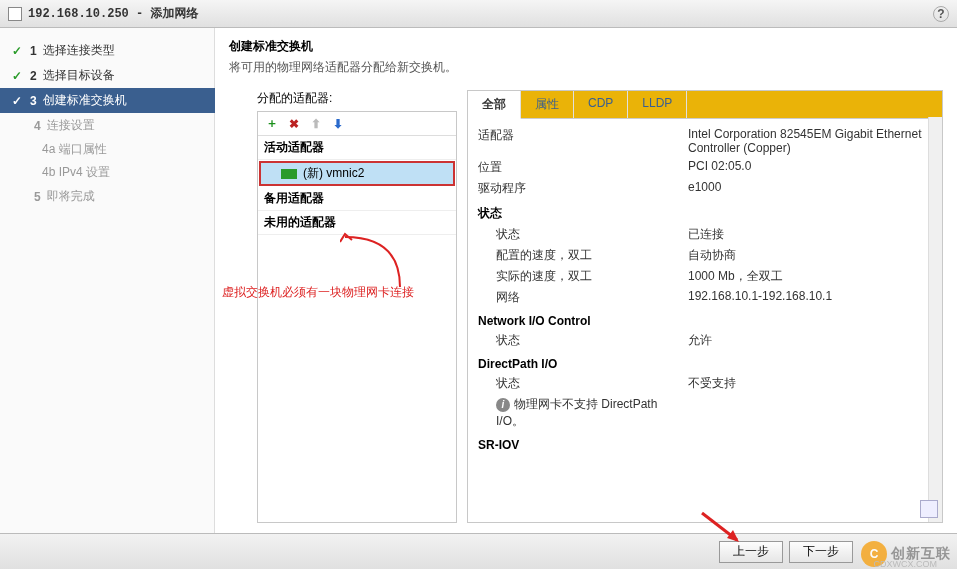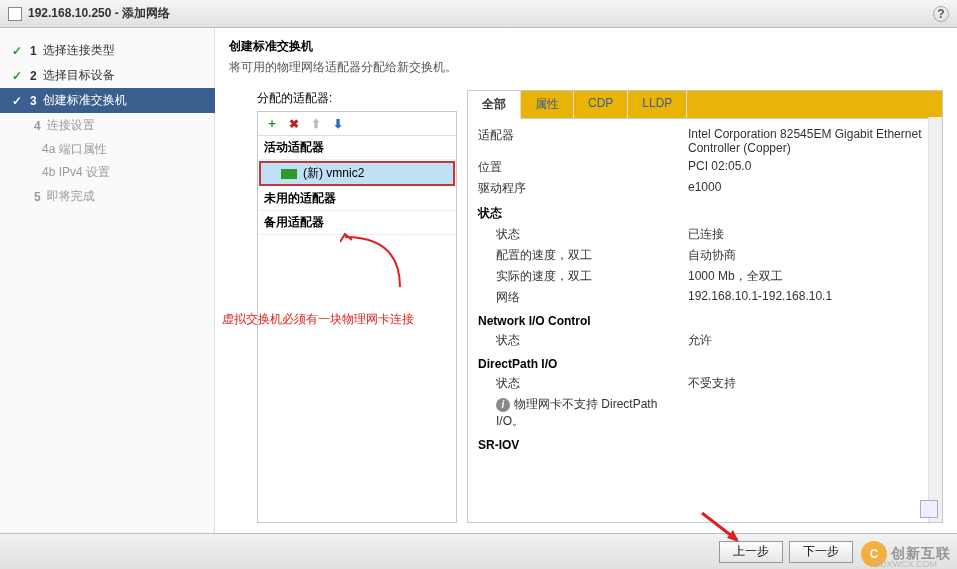--- a/index.html
+++ b/index.html
@@ -1,20 +1,20 @@
 <!DOCTYPE html>
 <html><head>
 <meta charset="utf-8">
 <style>
 * { margin: 0; padding: 0; box-sizing: border-box; font-family: Arial, "Microsoft YaHei", sans-serif; font-size: 12px; }
 body { width: 957px; height: 569px; background: #e8e8e8; overflow: hidden; position: relative; }
 
 .titlebar { height: 28px; background: linear-gradient(#f5f5f5,#e0e0e0); border-bottom: 1px solid #bbb; display: flex; align-items: center; padding: 0 8px; }
 .titlebar .ticon { width: 14px; height: 14px; border: 1px solid #888; background: #fff; margin-right: 6px; display:inline-block; }
-.titlebar .title { font-weight: bold; color: #333; }
+.titlebar .title { font-weight: bold; color: #333; font-family: Liberation Mono, monospace; }
 .titlebar .help { margin-left: auto; color: #555; font-weight: bold; border:1px solid #aaa; border-radius:50%; width:16px; height:16px; line-height:14px; text-align:center; cursor:pointer; }
 
 .main { display: flex; height: 505px; background:#fff; }
 
 .sidebar { width: 215px; background: #fafafa; border-right: 1px solid #ddd; padding-top: 10px; }
 .step { display:flex; align-items:center; padding: 4px 8px 4px 12px; color:#333; cursor:pointer; }
 .step.done .chk { color:#2a9b2a; font-weight:bold; margin-right:8px; }
 .step.active { background:#3a5f8f; color:#fff; margin-right:-1px; }
 .step.active .chk { color:#fff; margin-right:8px; font-weight:bold; }
 .step.pending { color:#999; }
@@ -35,21 +35,21 @@
 .tb-icon { width:16px; height:16px; display:inline-flex; align-items:center; justify-content:center; font-weight:bold; cursor:pointer; }
 .plus { color:#1a8f1a; }
 .cross { color:#b22; }
 .arrow-up { color:#bbb; }
 .arrow-dn { color:#2a6acc; }
 .group-hdr { font-weight:bold; padding:3px 6px; border-bottom:1px solid #eee; }
 .adapter-row { display:flex; align-items:center; padding:2px 0 2px 20px; background:#bfe0f5; border:2px solid #c33; margin:1px; }
 .nic-icon { width:16px; height:10px; background:#2a9b2a; margin-right:6px; display:inline-block; }
 
 .annotation { position:absolute; color:#d22; font-weight:normal; }
-.ann-text { left: 222px; top: 311px; text-align: center; }
+.ann-text { left: 222px; top: 284px; text-align: center; }
 .ann-curve { position:absolute; left: 340px; top: 232px; width:90px; height:60px; }
 
 .right-panel { flex:1; border:1px solid #c8c8c8; display:flex; flex-direction:column; background:#fff; position:relative; }
 .tabs { display:flex; border-bottom:1px solid #ccc; background:#eab308; }
 .tab { padding:5px 14px; color:#3a5f8f; cursor:pointer; border-right:1px solid #e0e0e0; }
 .tab.active { background:#fff; border-bottom:1px solid #fff; margin-bottom:-1px; color:#333; font-weight:bold; }
 .details { padding:6px 10px; flex:1; overflow:auto; }
 .scrollbar-fake { position:absolute; right:0; top:26px; bottom:0; width:14px; background:#f0f0f0; border-left:1px solid #ddd; }
 .row { display:flex; padding:2px 0; }
 .row .k { width: 210px; color:#333; }
@@ -120,22 +120,22 @@
             <span class="tb-icon plus">＋</span>
             <span class="tb-icon cross">✖</span>
             <span class="tb-icon arrow-up">⬆</span>
             <span class="tb-icon arrow-dn">⬇</span>
           </div>
           <div class="group-hdr">活动适配器</div>
           <div class="adapter-row">
             <span class="nic-icon"></span>
             <span>(新) vmnic2</span>
           </div>
+          <div class="group-hdr">备用适配器</div>
           <div class="group-hdr">未用的适配器</div>
-          <div class="group-hdr">备用适配器</div>
         </div>
       </div>
 
       <div class="right-panel">
         <div class="tabs">
           <div class="tab active">全部</div>
           <div class="tab">属性</div>
           <div class="tab">CDP</div>
           <div class="tab">LLDP</div>
         </div>

